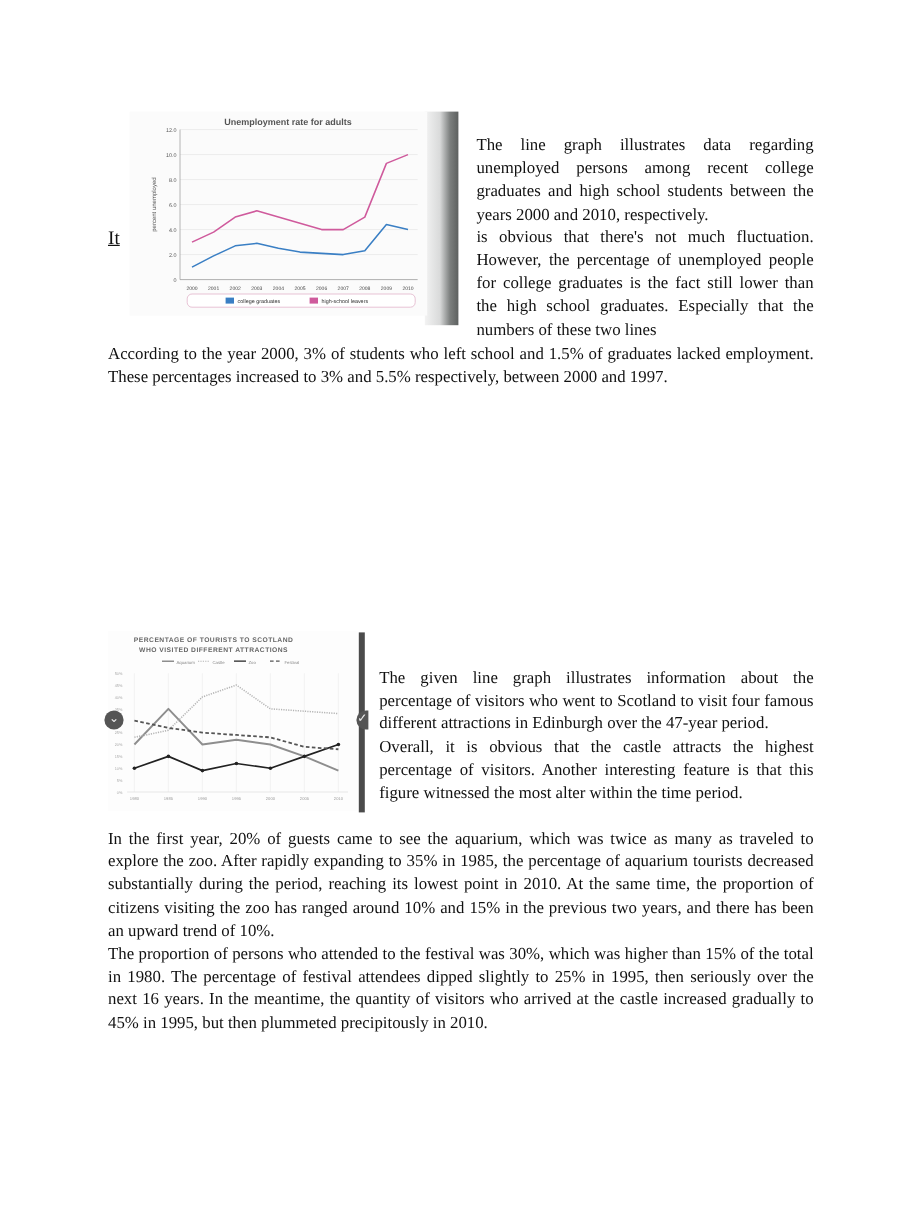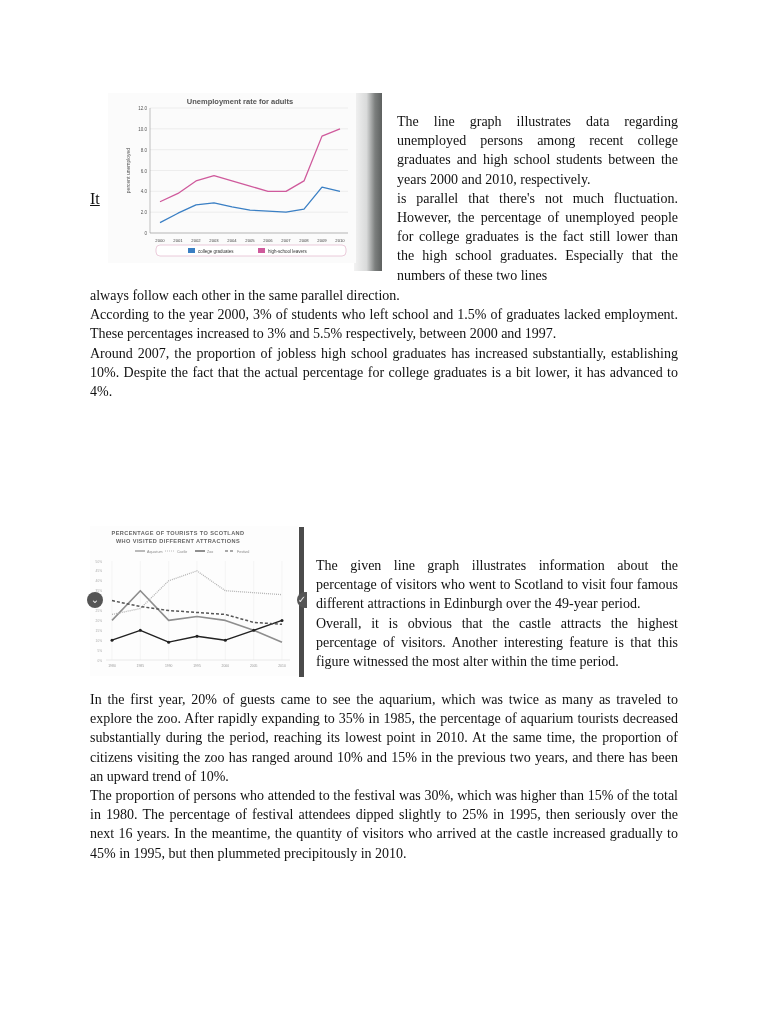--- a/index.html
+++ b/index.html
@@ -71,27 +71,25 @@
         <text x="90" y="159.5" font-size="4.5" fill="#333">college graduates</text>
         <rect x="150" y="155" width="7" height="5" fill="#cf5a9c"></rect>
         <text x="160" y="159.5" font-size="4.5" fill="#333">high-school leavers</text>
       </svg>
   </div>
 
   <span id="it-word" class="abs">It</span>
 
   <div class="abs txt" style="left:397px; top:112px; width:281px;">
     <span>The line graph illustrates data regarding unemployed persons among recent college graduates and high school students between the years 2000 and 2010, respectively.</span><br>
-    <span>is parallel that there's not much fluctuation. However, the percentage of unemployed people for college graduates is the fact still lower than the high school graduates. Especially that the numbers of these two lines</span>
+    <span>is obvious that there's not much fluctuation. However, the percentage of unemployed people for college graduates is the fact still lower than the high school graduates. Especially that the numbers of these two lines</span>
   </div>
 
   <div class="abs txt" style="left:90px; top:286px; width:588px;">
-    <div>always follow each other in the same parallel direction.</div>
     <div>According to the year 2000, 3% of students who left school and 1.5% of graduates lacked employment. These percentages increased to 3% and 5.5% respectively, between 2000 and 1997.</div>
-    <div>Around 2007, the proportion of jobless high school graduates has increased substantially, establishing 10%. Despite the fact that the actual percentage for college graduates is a bit lower, it has advanced to 4%.</div>
   </div>
 
   <div id="chart2" class="abs">
     <svg id="svg2" width="208" height="150">
         <text x="88" y="9" font-size="5.6" font-weight="bold" fill="#666" text-anchor="middle" letter-spacing="0.4">PERCENTAGE OF TOURISTS TO SCOTLAND</text>
         <text x="88" y="17" font-size="5.6" font-weight="bold" fill="#666" text-anchor="middle" letter-spacing="0.4">WHO VISITED DIFFERENT ATTRACTIONS</text>
         <line x1="45" x2="55" y1="25" y2="25" stroke="#8e8e8e" stroke-width="1.2" stroke-dasharray=""></line>
         <text x="57" y="27" font-size="3.6" fill="#888">Aquarium</text>
         <line x1="75" x2="85" y1="25" y2="25" stroke="#b4b4b4" stroke-width="0.9" stroke-dasharray="1,1"></line>
         <text x="87" y="27" font-size="3.6" fill="#888">Castle</text>
@@ -136,21 +134,21 @@
         <circle cx="163.66666666666666" cy="104.3" r="1.5" fill="#222"></circle>
         <circle cx="192" cy="94.4" r="1.5" fill="#222"></circle>
         <polyline points="22,74.6 50.33333333333333,80.53999999999999 78.66666666666666,84.5 107,86.48 135.33333333333331,88.46000000000001 163.66666666666666,96.38 192,98.36" fill="none" stroke="#555" stroke-width="1.5" stroke-dasharray="3,2" stroke-linejoin="round"></polyline>
       </svg>
   </div>
   <div id="chart2-bar" class="abs"></div>
   <div id="nav-left" class="nav-circle">⌄</div>
   <div id="nav-right" class="nav-circle">✓</div>
 
   <div class="abs txt" style="left:316px; top:556px; width:362px;">
-    <div>The given line graph illustrates information about the percentage of visitors who went to Scotland to visit four famous different attractions in Edinburgh over the 49-year period.</div>
+    <div>The given line graph illustrates information about the percentage of visitors who went to Scotland to visit four famous different attractions in Edinburgh over the 47-year period.</div>
     <div>Overall, it is obvious that the castle attracts the highest percentage of visitors. Another interesting feature is that this figure witnessed the most alter within the time period.</div>
   </div>
 
   <div class="abs txt" style="left:90px; top:690px; width:588px;">
     <div>In the first year, 20% of guests came to see the aquarium, which was twice as many as traveled to explore the zoo. After rapidly expanding to 35% in 1985, the percentage of aquarium tourists decreased substantially during the period, reaching its lowest point in 2010. At the same time, the proportion of citizens visiting the zoo has ranged around 10% and 15% in the previous two years, and there has been an upward trend of 10%.</div>
     <div>The proportion of persons who attended to the festival was 30%, which was higher than 15% of the total in 1980. The percentage of festival attendees dipped slightly to 25% in 1995, then seriously over the next 16 years. In the meantime, the quantity of visitors who arrived at the castle increased gradually to 45% in 1995, but then plummeted precipitously in 2010.</div>
   </div>
 </div>
 
 </body></html>

